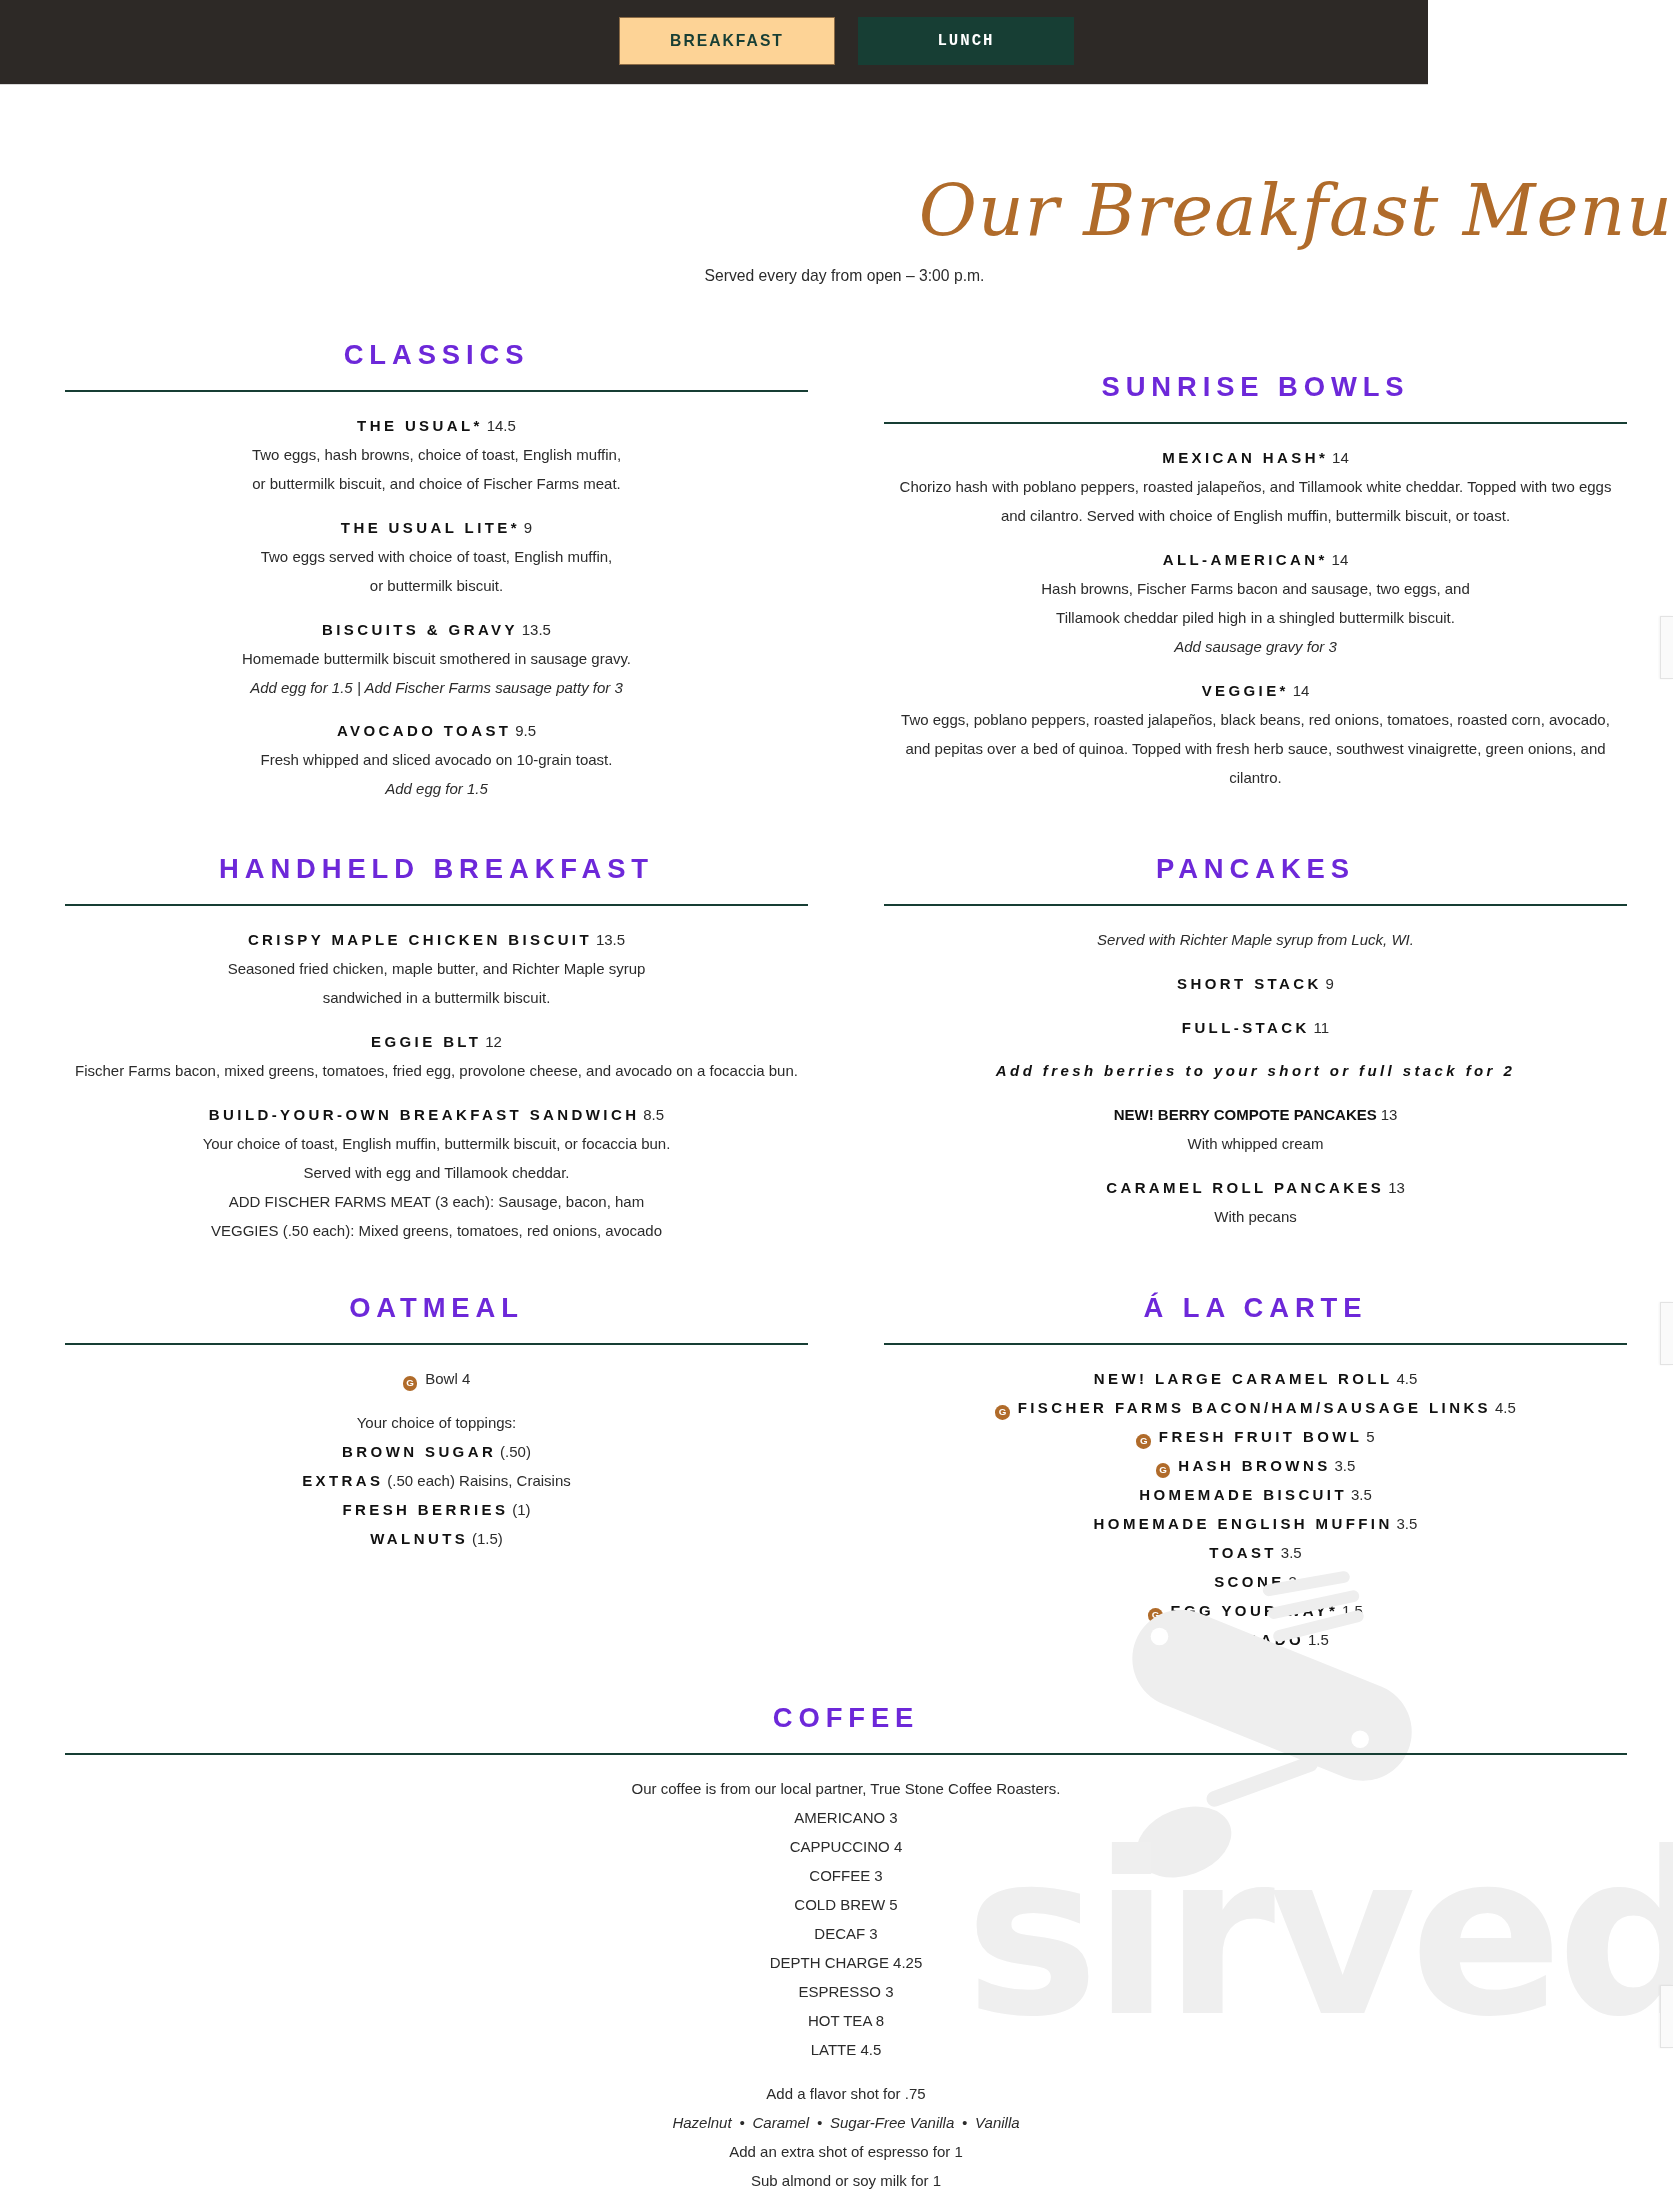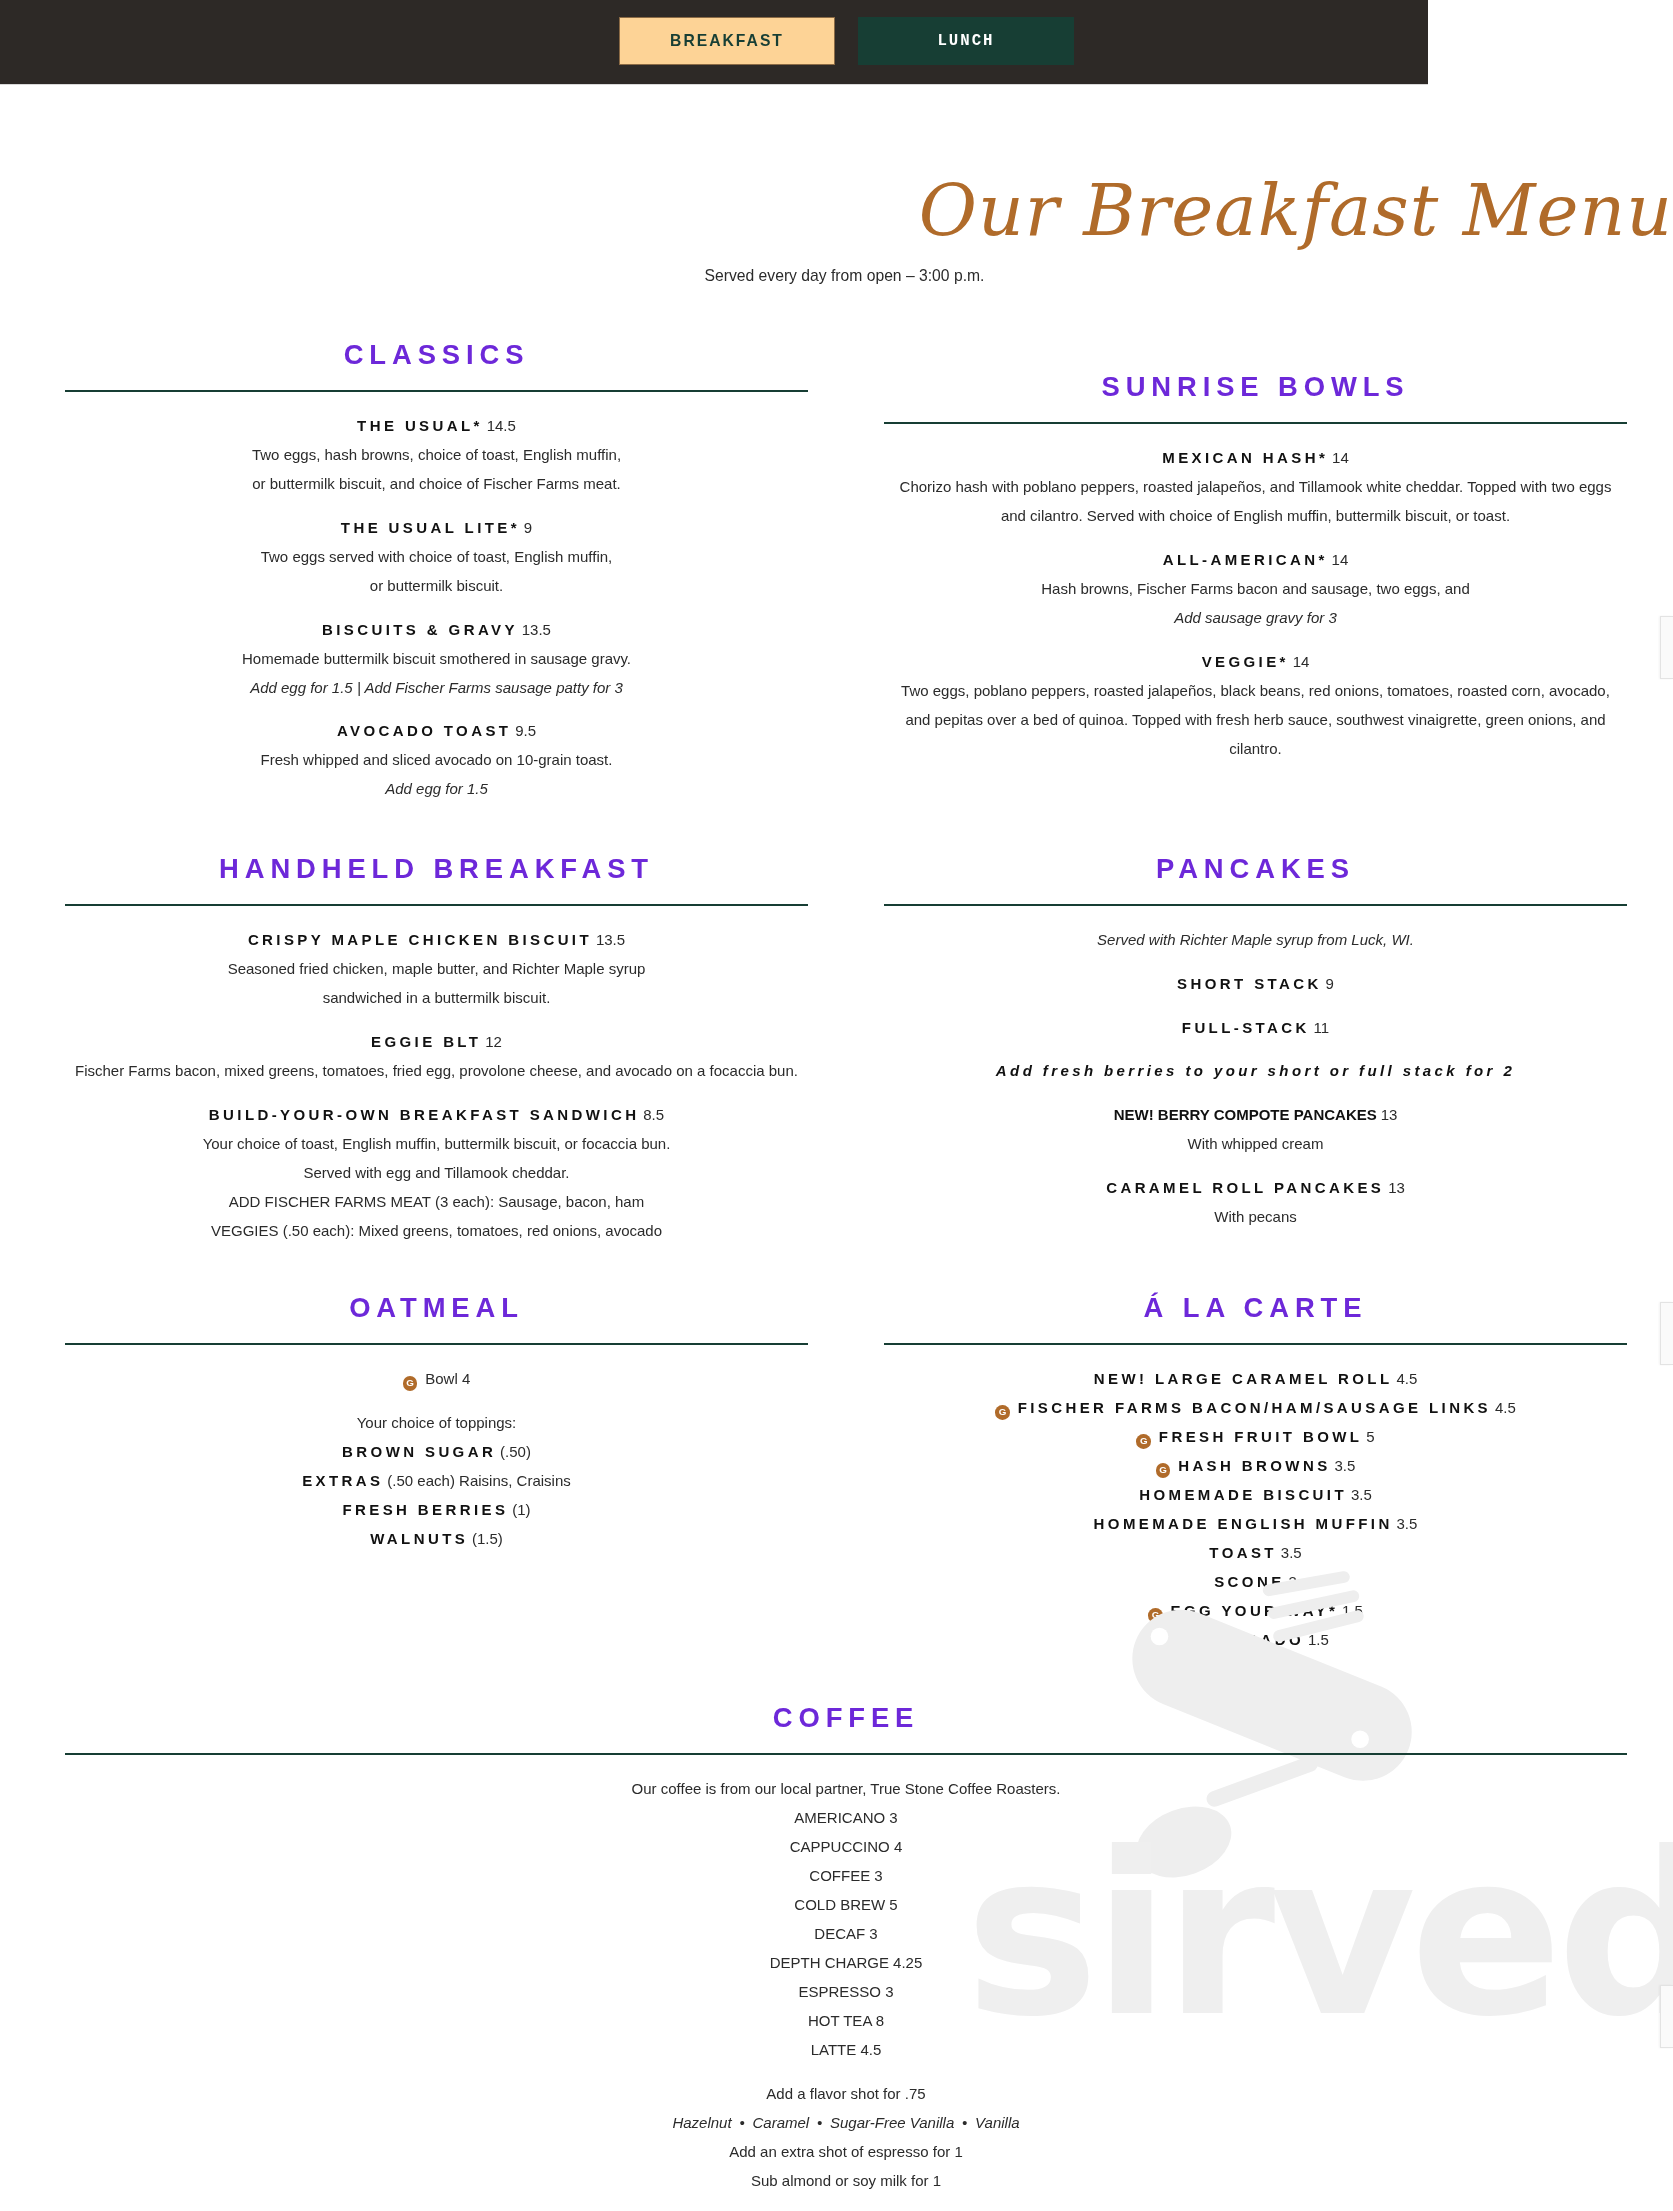--- a/index.html
+++ b/index.html
@@ -108,20 +108,21 @@
 <div class="section right" style="top:337px;margin-top:32px;">
   <div class="sec-title">SUNRISE BOWLS</div>
   <div class="sec-rule"></div>
 
   <div class="line"><span class="item-name">MEXICAN HASH*</span><span class="price">14</span></div>
   <div class="line">Chorizo hash with poblano peppers, roasted jalapeños, and Tillamook white cheddar. Topped with two eggs</div>
   <div class="line">and cilantro. Served with choice of English muffin, buttermilk biscuit, or toast.</div>
   <div class="gap"></div>
   <div class="line"><span class="item-name">ALL-AMERICAN*</span><span class="price">14</span></div>
   <div class="line">Hash browns, Fischer Farms bacon and sausage, two eggs, and</div>
+  <div class="line">Tillamook cheddar piled high in a shingled buttermilk biscuit.</div>
   <div class="line italic-note">Add sausage gravy for 3</div>
   <div class="gap"></div>
   <div class="line"><span class="item-name">VEGGIE*</span><span class="price">14</span></div>
   <div class="line">Two eggs, poblano peppers, roasted jalapeños, black beans, red onions, tomatoes, roasted corn, avocado,</div>
   <div class="line">and pepitas over a bed of quinoa. Topped with fresh herb sauce, southwest vinaigrette, green onions, and</div>
   <div class="line">cilantro.</div>
 </div>
 
 <div class="section left" style="top:851px;">
   <div class="sec-title">HANDHELD BREAKFAST</div>

